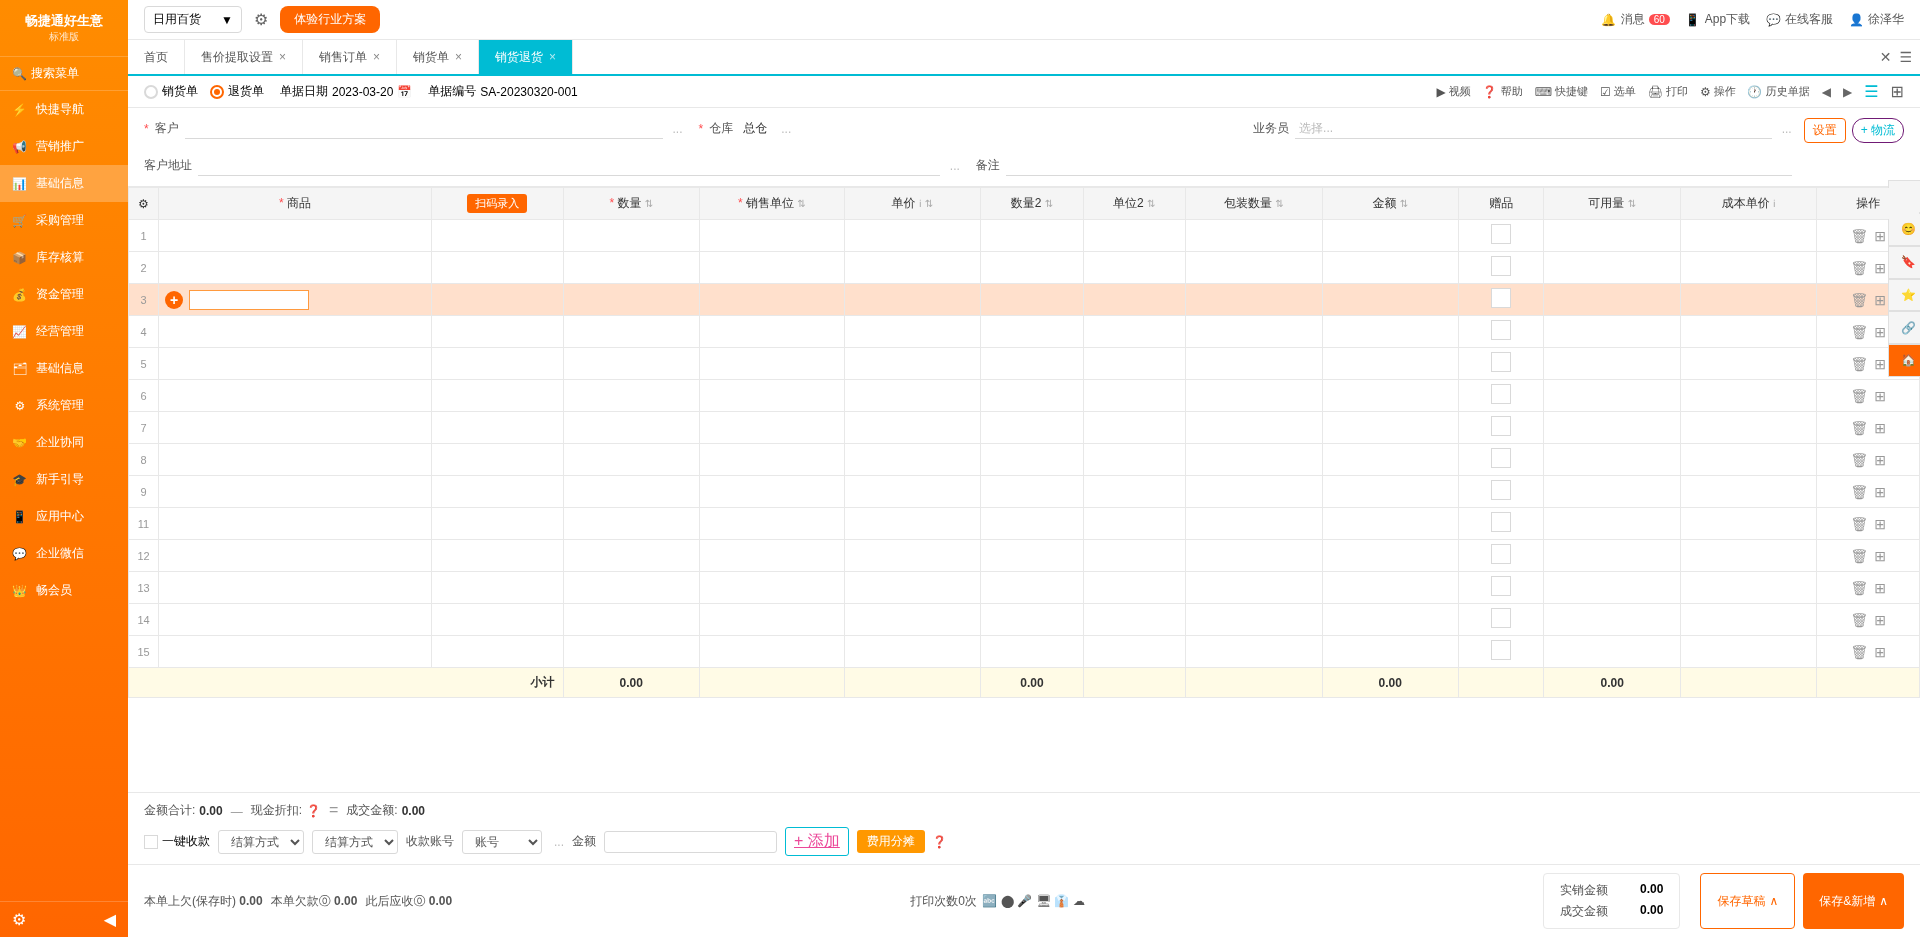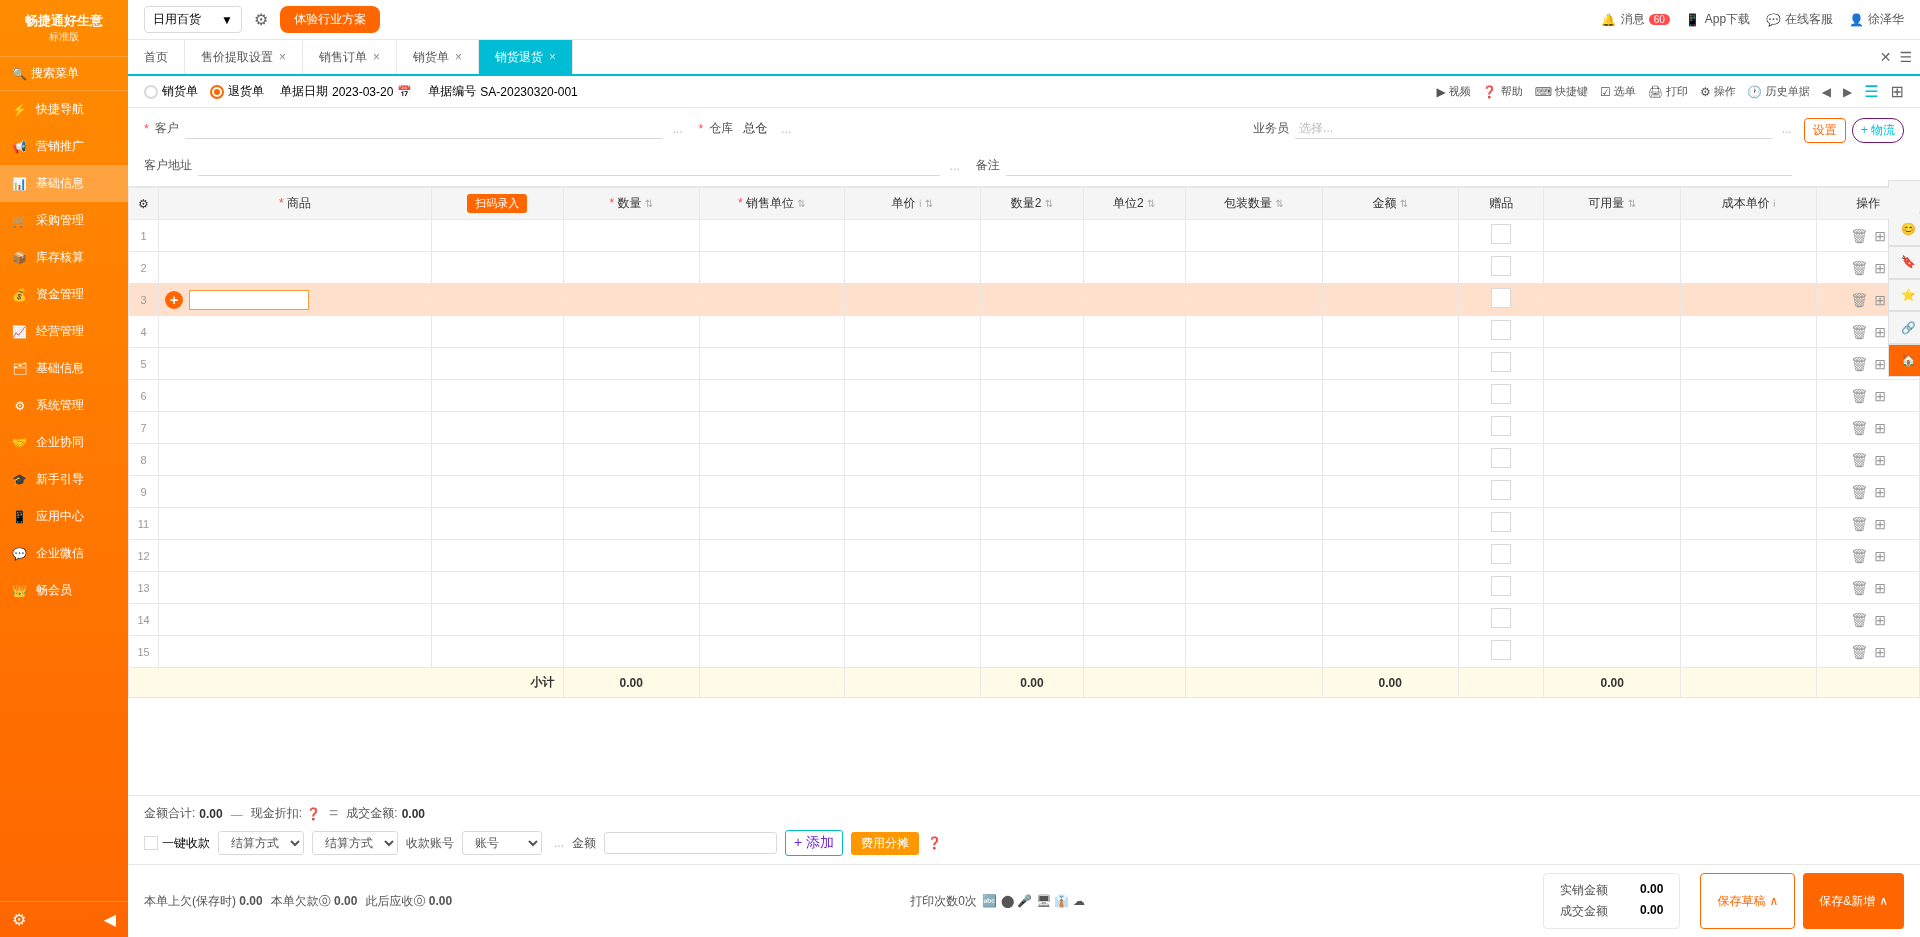--- a/index.html
+++ b/index.html
@@ -85,21 +85,21 @@
     .footer-row1 { display: flex; align-items: flex-end; gap: 8px; margin-bottom: 8px; }
     .footer-money-item { display: flex; align-items: center; gap: 4px; }
     .footer-divider { color: #999; }
     .footer-label { color: #555; }
     .footer-value { color: #333; font-weight: bold; }
     .footer-equal { color: #999; font-size: 16px; }
     .footer-row2 { display: flex; align-items: center; gap: 8px; }
     .footer-checkbox { display: flex; align-items: center; gap: 4px; cursor: pointer; }
     .footer-select { border: 1px solid #d9d9d9; border-radius: 3px; padding: 3px 8px; background: white; color: #555; cursor: pointer; font-size: 12px; min-width: 80px; }
     .footer-input { border: 1px solid #d9d9d9; border-radius: 3px; padding: 3px 8px; background: white; color: #555; font-size: 12px; min-width: 60px; }
-    .btn-add { border: 1px solid #00bcd4; color: #6d28d9; background: white; border-radius: 3px; padding: 3px 8px; cursor: pointer; font-size: 14px; display: flex; align-items: center; gap: 2px; }
+    .btn-add { border: 1px solid #00bcd4; color: #ec4899; background: white; border-radius: 3px; padding: 3px 8px; cursor: pointer; font-size: 16px; display: flex; align-items: center; gap: 2px; text-decoration: underline; }
     .btn-feiyong { background: #ff9800; color: white; border: none; border-radius: 3px; padding: 3px 10px; cursor: pointer; font-size: 12px; }
     .help-icon { color: #bbb; cursor: pointer; }
 
     
     .bottombar { display: flex; align-items: center; justify-content: space-between; padding: 8px 16px; background: #fff; border-top: 1px solid #e8e8e8; flex-shrink: 0; }
     .bottombar-left { display: flex; align-items: center; gap: 8px; color: #555; font-size: 12px; }
     .bottombar-center { display: flex; align-items: center; gap: 6px; }
     .bottombar-right { display: flex; gap: 8px; }
     .btn-save-draft { background: white; border: 1px solid #ff6600; color: #ff6600; border-radius: 4px; padding: 6px 16px; cursor: pointer; font-size: 13px; display: flex; align-items: center; gap: 4px; }
     .btn-save-new { background: #ff6600; color: white; border: none; border-radius: 4px; padding: 6px 16px; cursor: pointer; font-size: 13px; display: flex; align-items: center; gap: 4px; }

